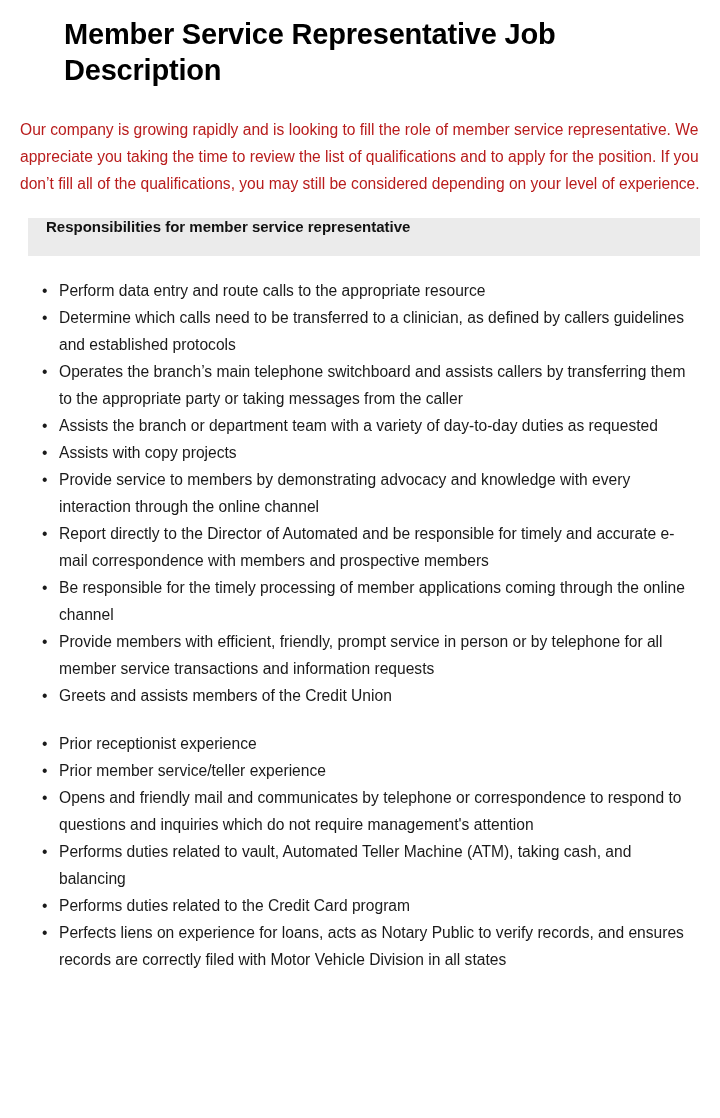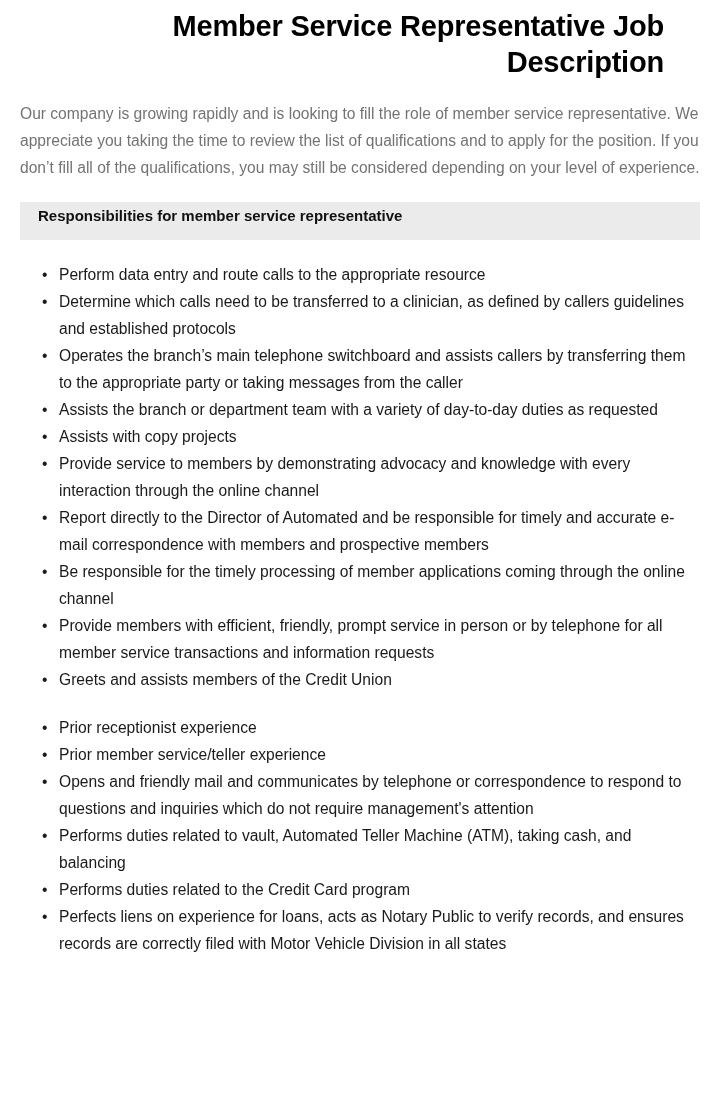--- a/index.html
+++ b/index.html
@@ -21,45 +21,45 @@
     box-sizing: border-box;
     padding: 0;
     position: relative;
   }
 
   
   .doc-title {
     font-size: 29px;
     font-weight: bold;
     line-height: 36px;
-    text-align: right;
-    margin: 0;
+    text-align: left;
+    margin: 8px;
     padding: 8px 56px 0 56px;
     letter-spacing: -0.2px;
   }
 
   
   .intro {
     font-size: 15.6px;
     line-height: 27px;
     margin: 0;
     padding: 20px 20px 0 20px;
     text-align: left;
-    color: #737373;
+    color: #b91c1c;
   }
 
   
   .section-bar {
     background: #ebebeb;
-    margin: 21px 20px 0 20px;
+    margin: 21px 20px 0 28px;
     height: 38px;
     display: flex;
-    align-items: flex-end;
+    align-items: flex-start;
     box-sizing: border-box;
-    padding: 15px 18px;
+    padding: 0 18px;
   }
   .section-bar-label {
     font-size: 15px;
     font-weight: bold;
     line-height: 18px;
     color: #111111;
   }
 
   
   .bullet-list {

